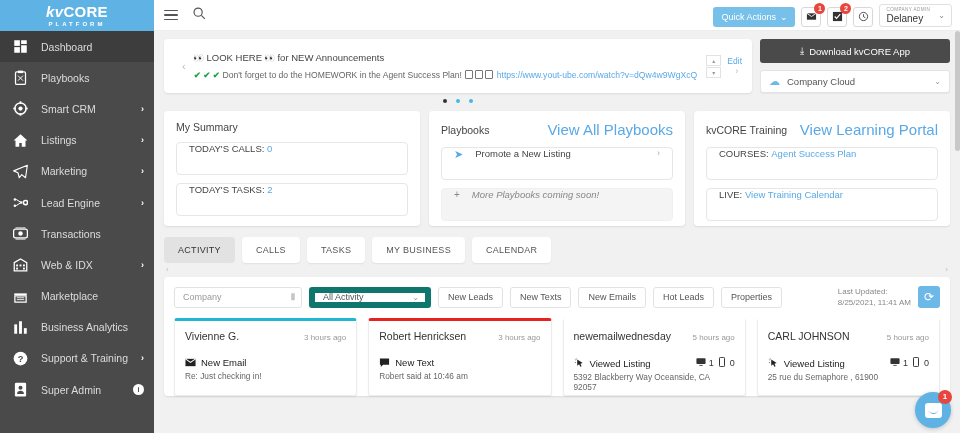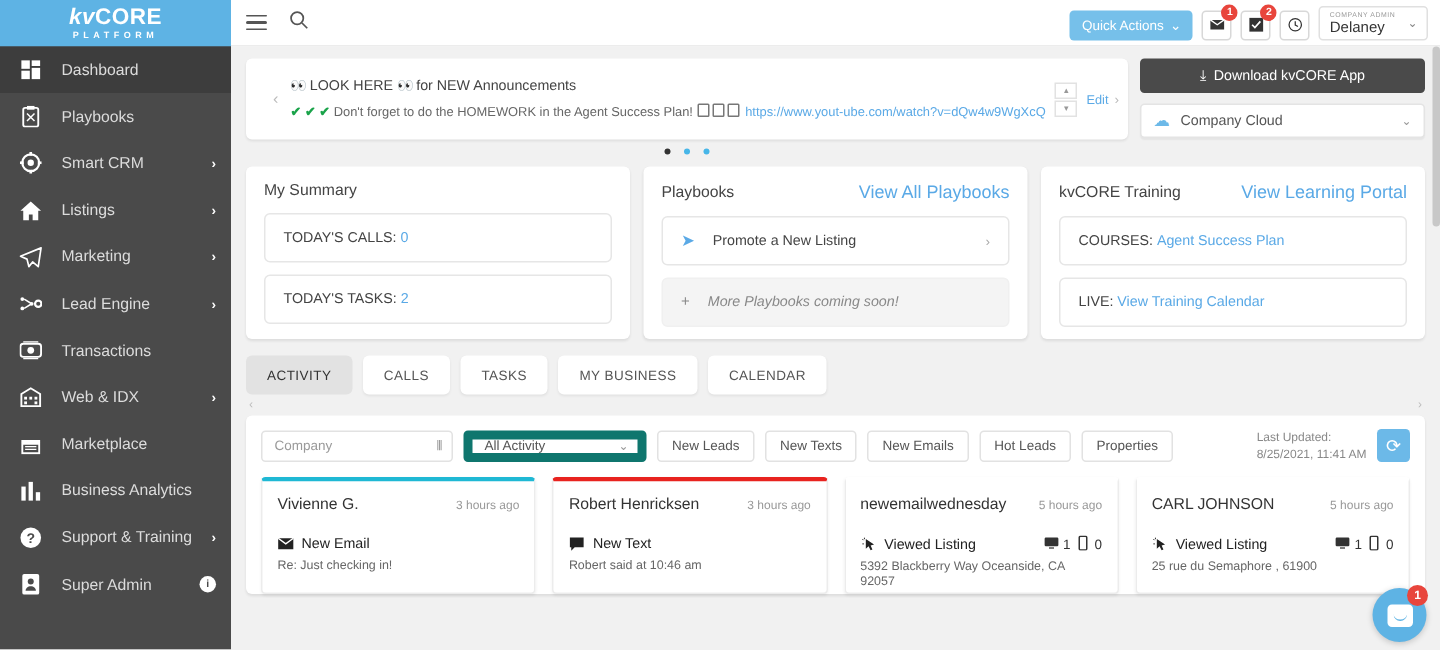--- a/index.html
+++ b/index.html
@@ -115,24 +115,24 @@
   .cloud-sel .cv { margin-left: auto; color: #999; font-size: 8px; }
 
   
   .cards-row { display: flex; gap: 9px; margin-top: 8px; }
   .card {
     background: #fff; border-radius: 4px; box-shadow: 0 1px 2px rgba(0,0,0,.09);
     padding: 10px 12px 13px 12px; flex: 1; height: 115px;
   }
   .card-head { display: flex; align-items: center; margin-bottom: 9px; }
   .card-title { font-size: 10.5px; color: #444; }
-  .card-link { margin-left: auto; font-size: 12px; color: #5aa9e6; cursor: pointer; }
+  .card-link { margin-left: auto; font-size: 15px; color: #5aa9e6; cursor: pointer; }
   .pill {
     border: 1px solid #e6e6e6; border-radius: 4px; height: 33px;
-    display: flex; align-items: center; padding: 0 12px; font-size: 9.5px;
+    display: flex; align-items: flex-start; padding: 0 12px; font-size: 9.5px;
     color: #444; margin-bottom: 8px; cursor: pointer;
   }
   .pill .v { color: #5aa9e6; }
   .pill.ghost { background: #f4f4f4; border-color: #f0f0f0; color: #888; font-style: italic; }
   .pill .rocket { color: #5aa9e6; margin-right: 12px; font-size: 11px; }
   .pill .arr { margin-left: auto; color: #aaa; font-size: 9px; }
   .pill .plus { margin-right: 12px; color: #888; font-size: 10px; font-style: normal; }
 
   
   .tabs-wrap { display: flex; align-items: center; margin-top: 11px; position: relative; }
@@ -417,21 +417,21 @@
                 <span class="chk">✔ ✔ ✔</span>
                 <span>Don't forget to do the HOMEWORK in the Agent Success Plan!</span>
                 <span class="pg-icon"></span><span class="pg-icon"></span><span class="pg-icon"></span>
                 <a class="ann-link" href="#">https://www.yout-ube.com/watch?v=dQw4w9WgXcQ</a>
               </div>
             </div>
             <div class="ann-nav">
               <div>▴</div>
               <div>▾</div>
             </div>
-            <div style="display:flex;flex-direction:row;align-items:center;">
+            <div style="display:flex;flex-direction:column;align-items:center;">
               <div class="ann-edit">Edit</div>
               <div class="ann-next">›</div>
             </div>
           </div>
           <div class="dots">
             <i class="on"></i>
             <i></i>
             <i></i>
           </div>
         </div>

